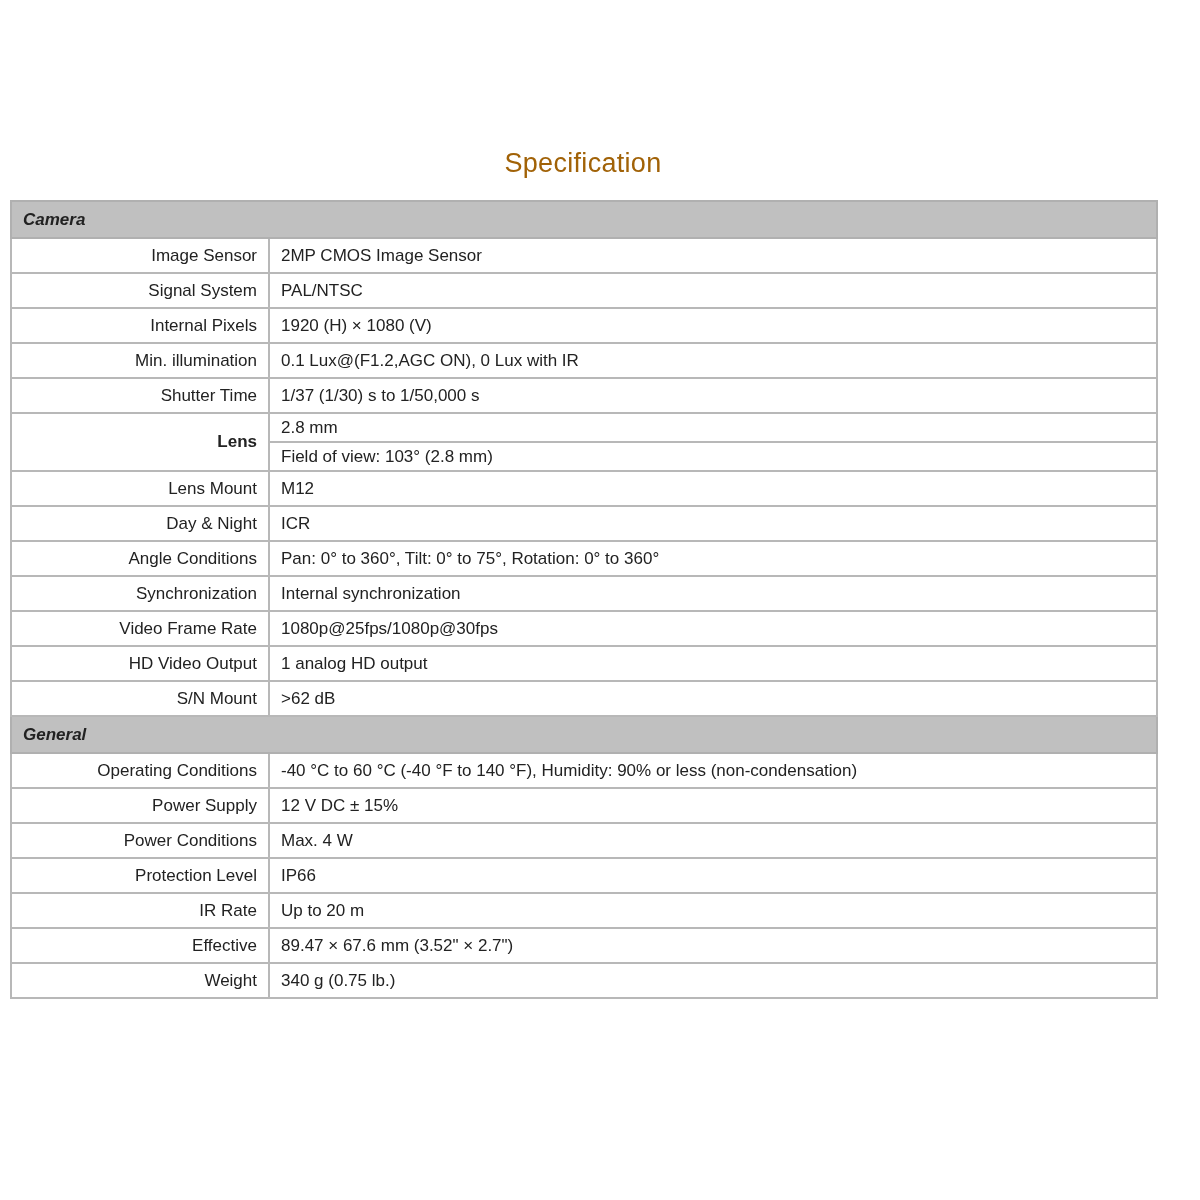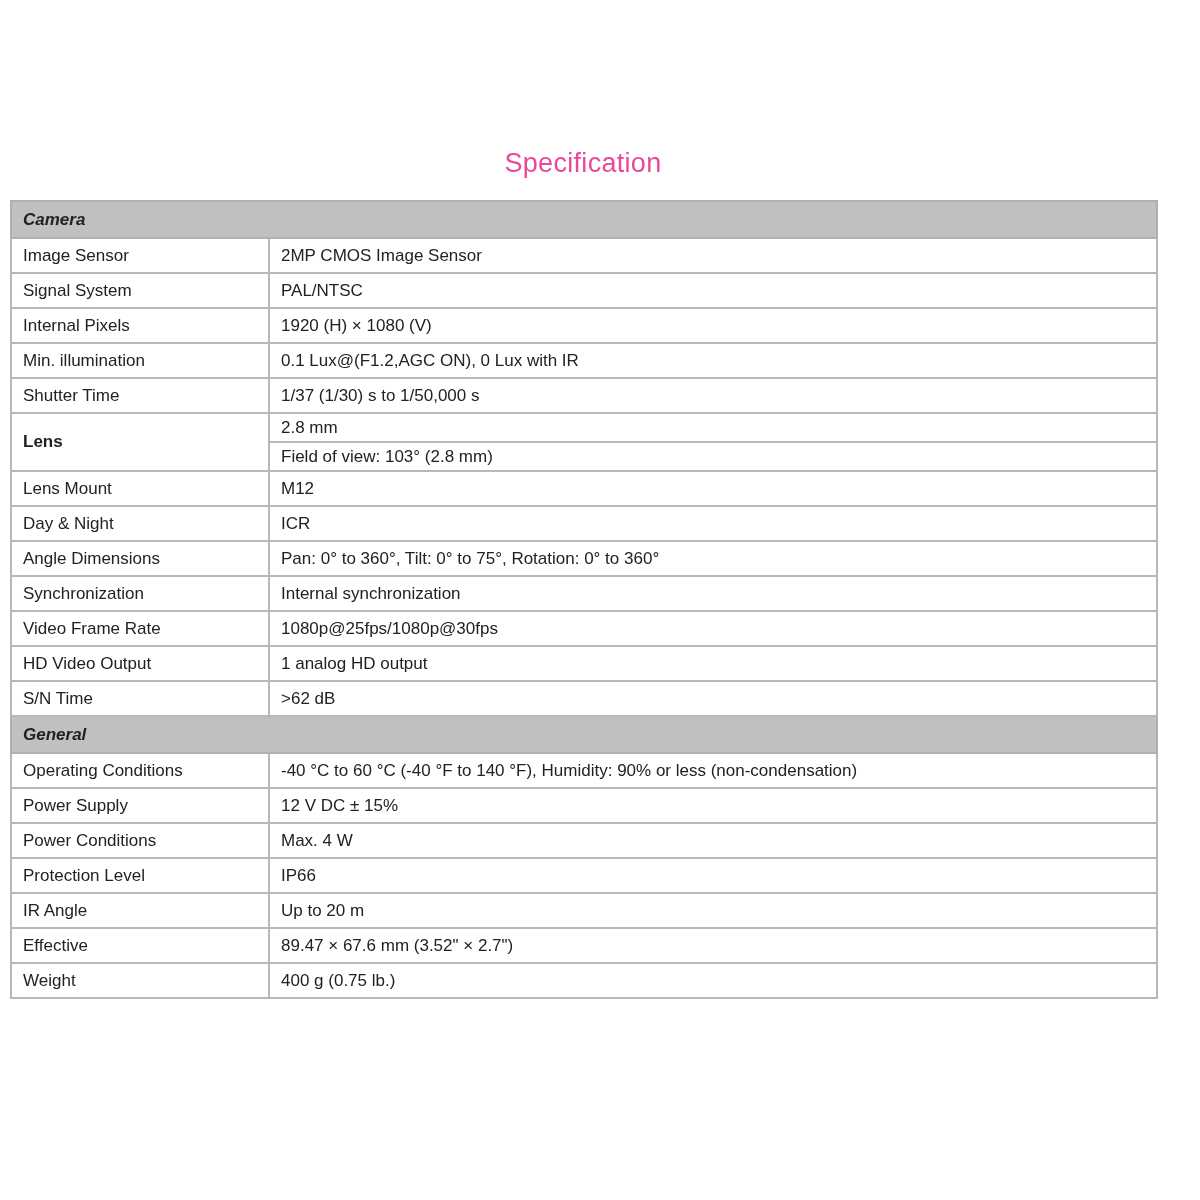--- a/index.html
+++ b/index.html
@@ -1,20 +1,20 @@
 <!DOCTYPE html>
 <html><head>
 <meta charset="utf-8">
 <style>
   html, body { margin: 0; padding: 0; background: #ffffff; }
   body { width: 1200px; height: 1200px; position: relative; font-family: "Liberation Sans", "DejaVu Sans", sans-serif; color: #222; }
-  .title { position: absolute; top: 148px; left: 0; width: 1166px; text-align: center; font-size: 27px; color: #ec4899; letter-spacing: 0.3px; }
+  .title { position: absolute; top: 148px; left: 0; width: 1166px; text-align: center; font-size: 27px; color: #a16207; letter-spacing: 0.3px; }
   table.spec { position: absolute; top: 200px; left: 10px; width: 1148px; border-collapse: collapse; font-size: 17px; }
   table.spec td { border: 2px solid #b8b8b8; padding: 0 11px; height: 33px; vertical-align: middle; }
-  table.spec td.label { width: 234px; }
+  table.spec td.label { width: 234px; text-align: right; }
   table.spec tr.section td { background: #c0c0c0; font-style: italic; font-weight: bold; height: 35px; border-color: #b0b0b0; }
   table.spec tr.sub td { height: 27px; }
   table.spec td.rowspan-label { vertical-align: middle; font-weight: bold; }
 </style>
 </head>
 <body>
 
 <div class="title">Specification</div>
 
 <table class="spec">
@@ -51,37 +51,37 @@
       </tr>
       <tr>
         <td class="label">Lens Mount</td>
         <td>M12</td>
       </tr>
       <tr>
         <td class="label">Day &amp; Night</td>
         <td>ICR</td>
       </tr>
       <tr>
-        <td class="label">Angle Dimensions</td>
+        <td class="label">Angle Conditions</td>
         <td>Pan: 0° to 360°, Tilt: 0° to 75°, Rotation: 0° to 360°</td>
       </tr>
       <tr>
         <td class="label">Synchronization</td>
         <td>Internal synchronization</td>
       </tr>
       <tr>
         <td class="label">Video Frame Rate</td>
         <td>1080p@25fps/1080p@30fps</td>
       </tr>
       <tr>
         <td class="label">HD Video Output</td>
         <td>1 analog HD output</td>
       </tr>
       <tr>
-        <td class="label">S/N Time</td>
+        <td class="label">S/N Mount</td>
         <td>&gt;62 dB</td>
       </tr>
       <tr class="section">
         <td colspan="2">General</td>
       </tr>
       <tr>
         <td class="label">Operating Conditions</td>
         <td>-40 °C to 60 °C (-40 °F to 140 °F), Humidity: 90% or less (non-condensation)</td>
       </tr>
       <tr>
@@ -90,25 +90,25 @@
       </tr>
       <tr>
         <td class="label">Power Conditions</td>
         <td>Max. 4 W</td>
       </tr>
       <tr>
         <td class="label">Protection Level</td>
         <td>IP66</td>
       </tr>
       <tr>
-        <td class="label">IR Angle</td>
+        <td class="label">IR Rate</td>
         <td>Up to 20 m</td>
       </tr>
       <tr>
         <td class="label">Effective</td>
         <td>89.47 × 67.6 mm (3.52" × 2.7")</td>
       </tr>
       <tr>
         <td class="label">Weight</td>
-        <td>400 g (0.75 lb.)</td>
+        <td>340 g (0.75 lb.)</td>
       </tr>
     </tbody>
 </table>
 
 </body></html>

